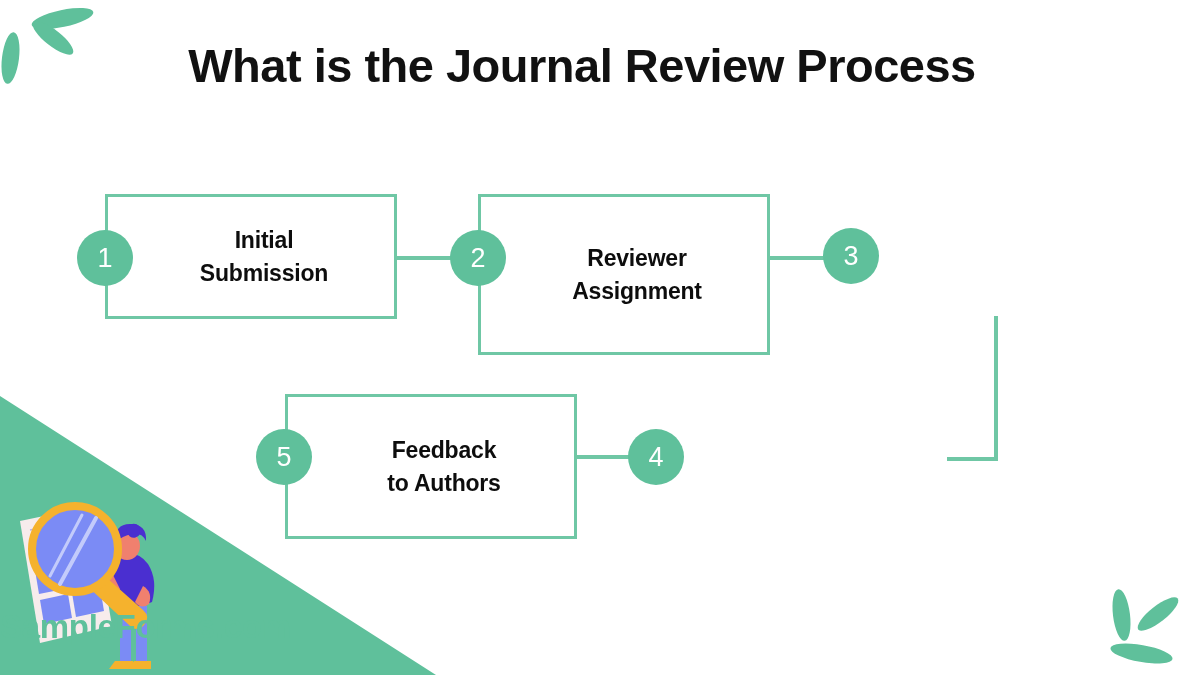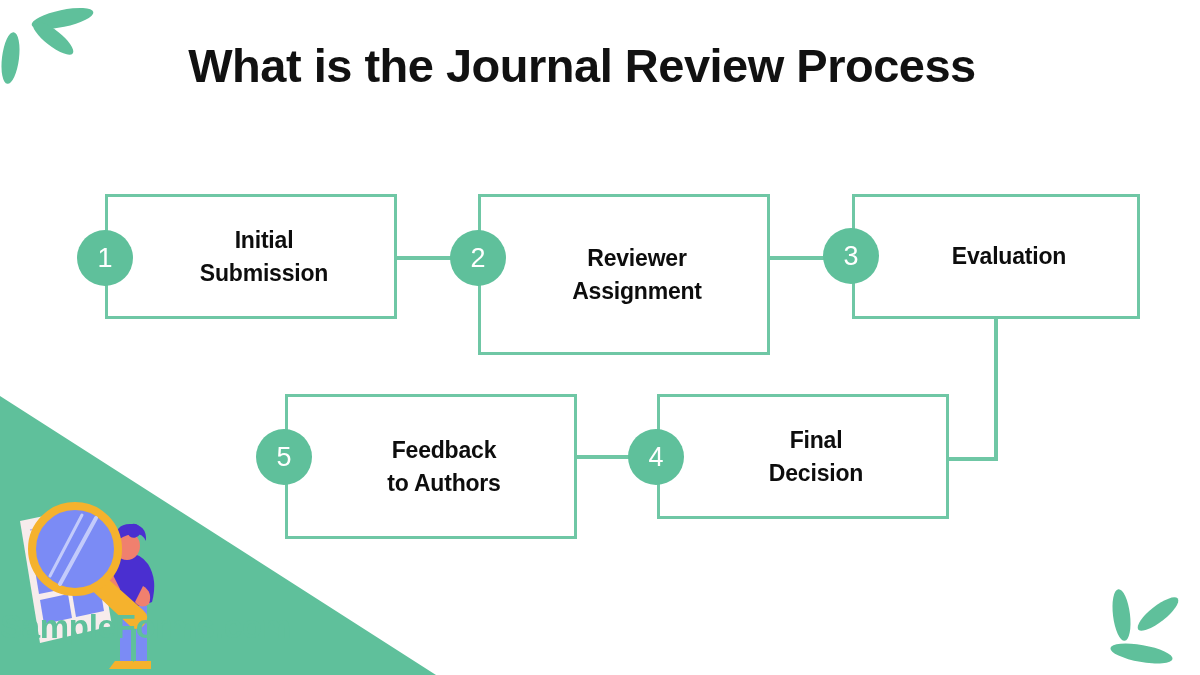--- a/index.html
+++ b/index.html
@@ -152,35 +152,28 @@
 Submission</span>
   </div>
   <div class="step-circle" style="left:77px; top:230px;">1</div>
 
   <div class="step-box" style="left:478px; top:194px; width:292px; height:161px;">
     <span class="step-label">Reviewer
 Assignment</span>
   </div>
   <div class="step-circle" style="left:450px; top:230px;">2</div>
 
-  <div class="step-box" style="left:852px; top:194px; width:288px; height:125px;">
-    <span class="step-label">Evaluation</span>
-  </div>
   <div class="step-circle" style="left:823px; top:228px;">3</div>
 
   <div class="step-box" style="left:285px; top:394px; width:292px; height:145px;">
     <span class="step-label">Feedback
 to Authors</span>
   </div>
   <div class="step-circle" style="left:256px; top:429px;">5</div>
 
-  <div class="step-box" style="left:657px; top:394px; width:292px; height:125px;">
-    <span class="step-label">Final
-Decision</span>
-  </div>
   <div class="step-circle" style="left:628px; top:429px;">4</div>
 
   <div id="illustration">
     <svg viewBox="0 0 185 175" width="185" height="175" xmlns="http://www.w3.org/2000/svg">
 
       <g>
         <polygon points="8,23 80,8 100,128 28,145" fill="#F7ECEC"></polygon>
         <line x1="18" y1="32" x2="72" y2="21" stroke="#B9B3E8" stroke-width="1.4"></line>
 
         <polygon points="18,42 78,30 82,54 22,66" fill="#7B8BF5"></polygon>

